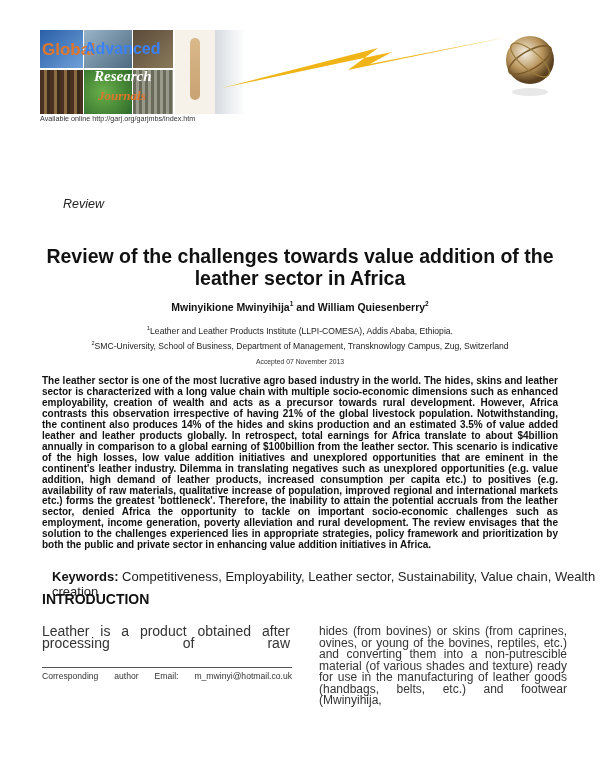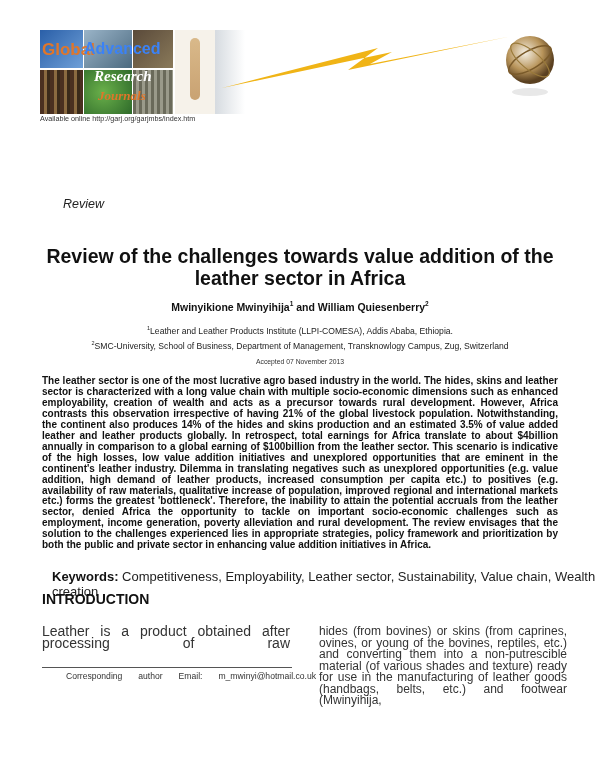--- a/index.html
+++ b/index.html
@@ -29,21 +29,21 @@
               font-weight: bold; text-align: justify; color: #111; }
 
   .keywords { left: 52px; top: 569px; font-size: 13px; color: #222; }
   .keywords b { color: #111; }
 
   .intro-heading { left: 42px; top: 591px; font-size: 14px; font-weight: bold; }
 
   .col-left { left: 42px; top: 626px; width: 248px; font-size: 14px; line-height: 11.5px;
               text-align: justify; text-align-last: justify; color: #333; }
   .footnote-rule { left: 42px; top: 667px; width: 250px; height: 1px; background: #555; }
-  .footnote { left: 42px; top: 671px; width: 250px; font-size: 8.6px; text-align: justify; text-align-last: justify; color: #333; margin-left: 24px; }
+  .footnote { left: 42px; top: 671px; width: 250px; font-size: 8.6px; text-align: justify; text-align-last: justify; color: #333; }
 
   .col-right { left: 313px; top: 626px; width: 248px; font-size: 12px; line-height: 11.5px;
                text-align: justify; color: #333; margin-left: 6px; }
 </style>
 </head>
 <body>
 
 <div id="banner" class="abs">
 
   <div class="tile" style="left:0;top:0;width:43px;height:38px;background:linear-gradient(135deg,#2a5fa8,#6fa0d8);"></div>

